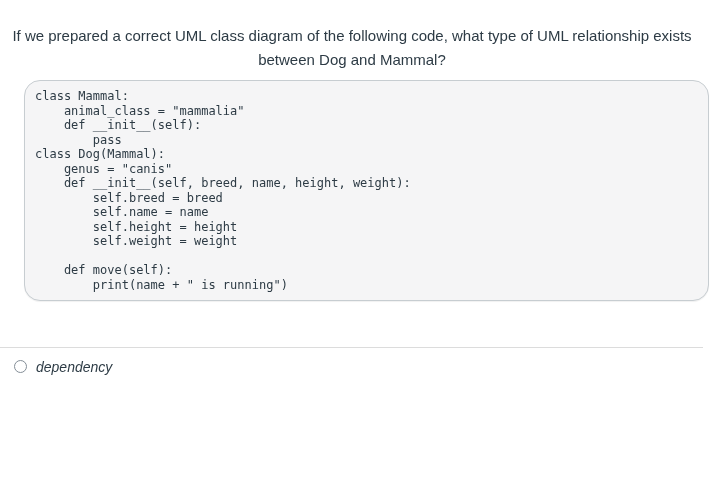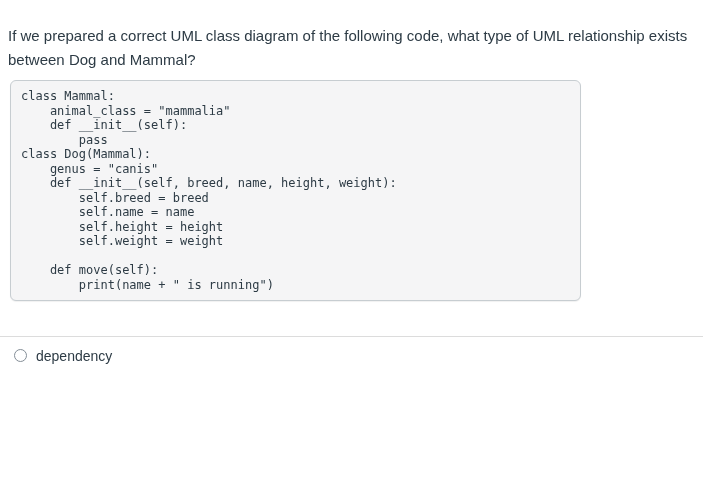--- a/index.html
+++ b/index.html
@@ -13,41 +13,43 @@
     overflow: hidden;
     font-family: "Liberation Sans", sans-serif;
     color: #2d3b45;
   }
   .question-text {
     margin: 24px 16px 0 8px;
     max-width: 688px;
     font-size: 15px;
     line-height: 24px;
     color: #2d3b45;
+    text-align: center;
   }
   .code-block {
     box-sizing: border-box;
-    margin: 8px 0 0 10px;
-    width: 571px;
+    margin: 8px 0 0 24px;
+    width: 685px;
     min-height: 218px;
     background: #f5f5f6;
     border: 1px solid #c7cdd1;
-    border-radius: 6px;
+    border-radius: 16px;
     box-shadow: 0 1px 1px rgba(0,0,0,0.06);
     padding: 8px 10px;
     font-family: "DejaVu Sans Mono", monospace;
     font-size: 12px;
     line-height: 14.5px;
     color: #2d3b45;
     white-space: pre;
     overflow: hidden;
   }
   .options {
-    margin-top: 35px;
+    margin-top: 46px;
     width: 703px;
+    font-style: italic;
   }
   .option-row {
     box-sizing: border-box;
     display: flex;
     align-items: center;
     height: 38px;
     border-top: 1px solid #dcdcdc;
     padding-left: 14px;
     gap: 9px;
     cursor: pointer;

